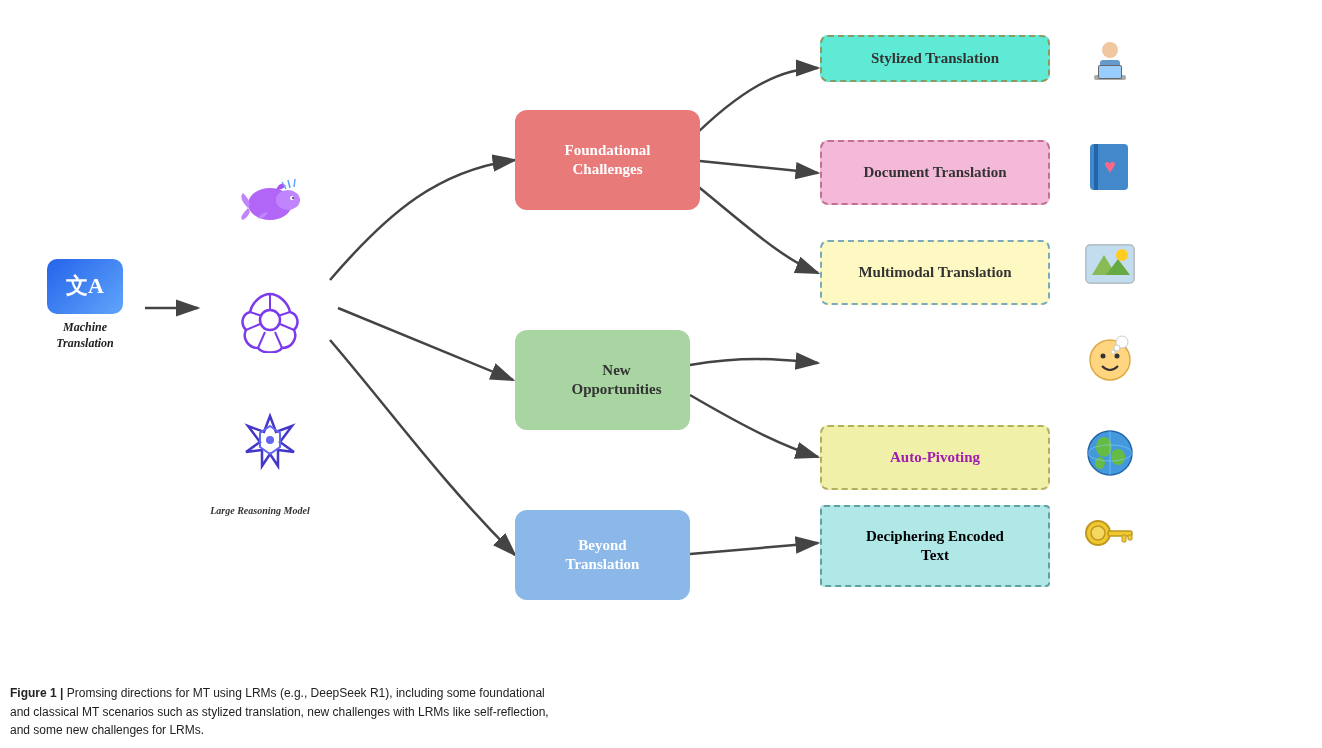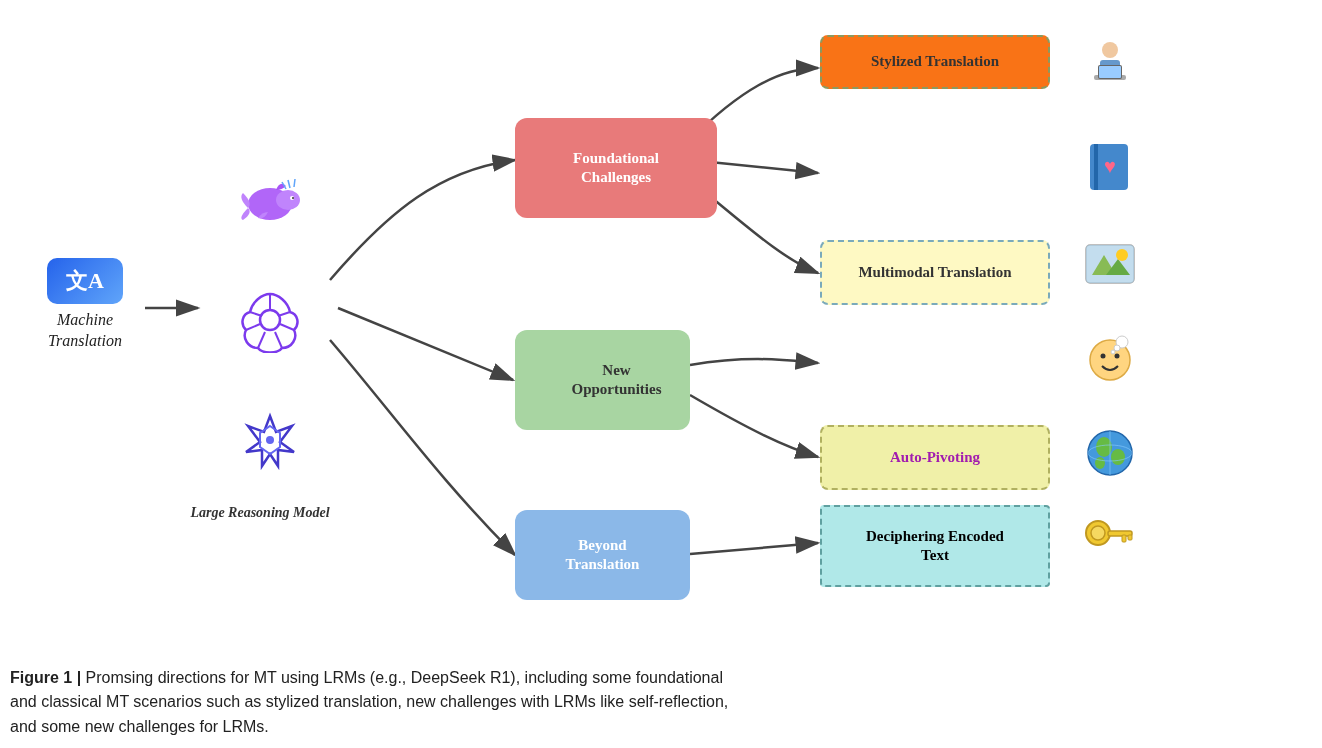--- a/index.html
+++ b/index.html
@@ -86,21 +86,21 @@
       flex-direction: column;
       align-items: center;
       justify-content: space-around;
     }
     .lrm-label {
       position: absolute;
       left: 150px;
       top: 495px;
       font-style: italic;
       font-weight: 700;
-      font-size: 14px;
+      font-size: 10px;
       color: #333;
       text-align: center;
       width: 180px;
     }
 
     
     .whale-icon {
       width: 70px;
       height: 70px;
       display: flex;
@@ -120,22 +120,22 @@
       width: 70px;
       height: 70px;
       display: flex;
       align-items: center;
       justify-content: center;
     }
 
     
     .node-foundational {
       left: 495px;
-      top: 108px;
-      width: 202px;
+      top: 100px;
+      width: 185px;
       height: 100px;
       background: #e87a7a;
       color: #fff;
       border-radius: 12px;
     }
     .node-opportunities {
       left: 495px;
       top: 320px;
       width: 175px;
       height: 100px;
@@ -151,22 +151,22 @@
       background: #8bb8e8;
       color: #fff;
       border-radius: 12px;
     }
 
     
     .node-stylized {
       left: 800px;
       top: 25px;
       width: 230px;
-      height: 54px;
-      background: #f97316;
+      height: 47px;
+      background: #5eead4;
       border: 2px dashed #8a9a60;
       color: #333;
       font-size: 15px;
       border-radius: 8px;
     }
     .node-document {
       left: 800px;
       top: 130px;
       width: 230px;
       height: 65px;
@@ -238,21 +238,21 @@
     .icon-face   { left: 1062px; top: 320px; }
     .icon-globe  { left: 1062px; top: 415px; }
     .icon-key    { left: 1062px; top: 496px; }
 
     
     .caption {
       position: absolute;
       bottom: 8px;
       left: 10px;
       right: 10px;
-      font-size: 16px;
+      font-size: 12px;
       color: #222;
       font-family: Arial, sans-serif;
       line-height: 1.55;
     }
     .caption-bold {
       font-weight: 700;
     }
   </style>
 </head>
 <body>
@@ -289,21 +289,21 @@
       <path d="M 670 385 C 730 420, 765 437, 798 447" stroke="#444" stroke-width="2.5" fill="none" marker-end="url(#arrowhead)"></path>
 
       <line x1="670" y1="544" x2="798" y2="533" stroke="#444" stroke-width="2.5" marker-end="url(#arrowhead)"></line>
     </svg>
 
     <div class="node node-mt">
       <div class="mt-icon">
         <span class="mt-icon-text">文A</span>
 
       </div>
-      <div style="white-space:pre-line;font-style:italic;font-weight:400;font-size:16px;text-align:center;line-height:1.3;">Machine
+      <div style="white-space:pre-line;font-style:italic;font-weight:700;font-size:12px;text-align:center;line-height:1.3;">Machine
 Translation</div>
     </div>
 
     <div class="lrm-area">
 
       <div class="whale-icon">
         <svg width="65" height="65" viewBox="0 0 65 65">
 
           <ellipse cx="32" cy="36" rx="22" ry="16" fill="#a855f7" opacity="0.9"></ellipse>
 
@@ -369,20 +369,23 @@
     </div>
 
     <div class="node node-beyond">
       <span style="white-space:pre-line;">Beyond
 Translation</span>
     </div>
 
     <div class="node node-stylized">
       <span>Stylized Translation</span>
     </div>
+    <div class="node node-document">
+      <span>Document Translation</span>
+    </div>
     <div class="node node-multimodal">
       <span>Multimodal Translation</span>
     </div>
     <div class="node node-autopivoting">
       <span>Auto-Pivoting</span>
     </div>
     <div class="node node-deciphering">
       <span style="white-space:pre-line;text-align:center;">Deciphering Encoded
 Text</span>
     </div>

